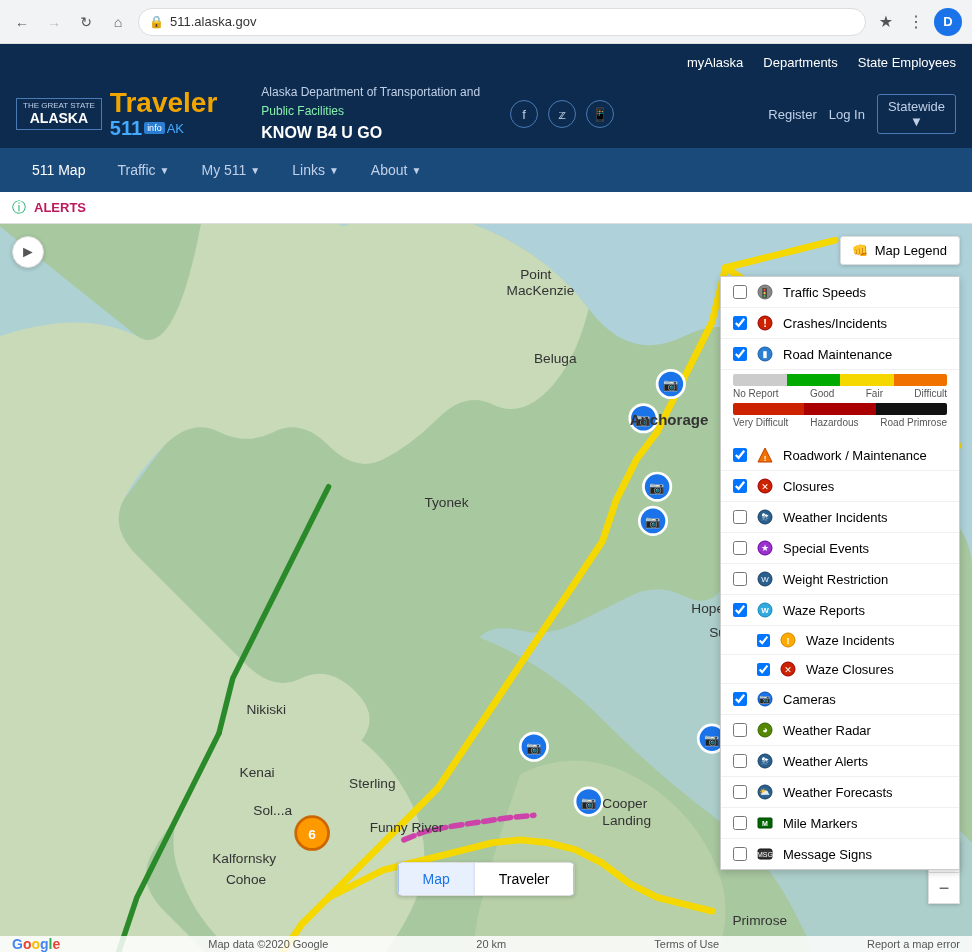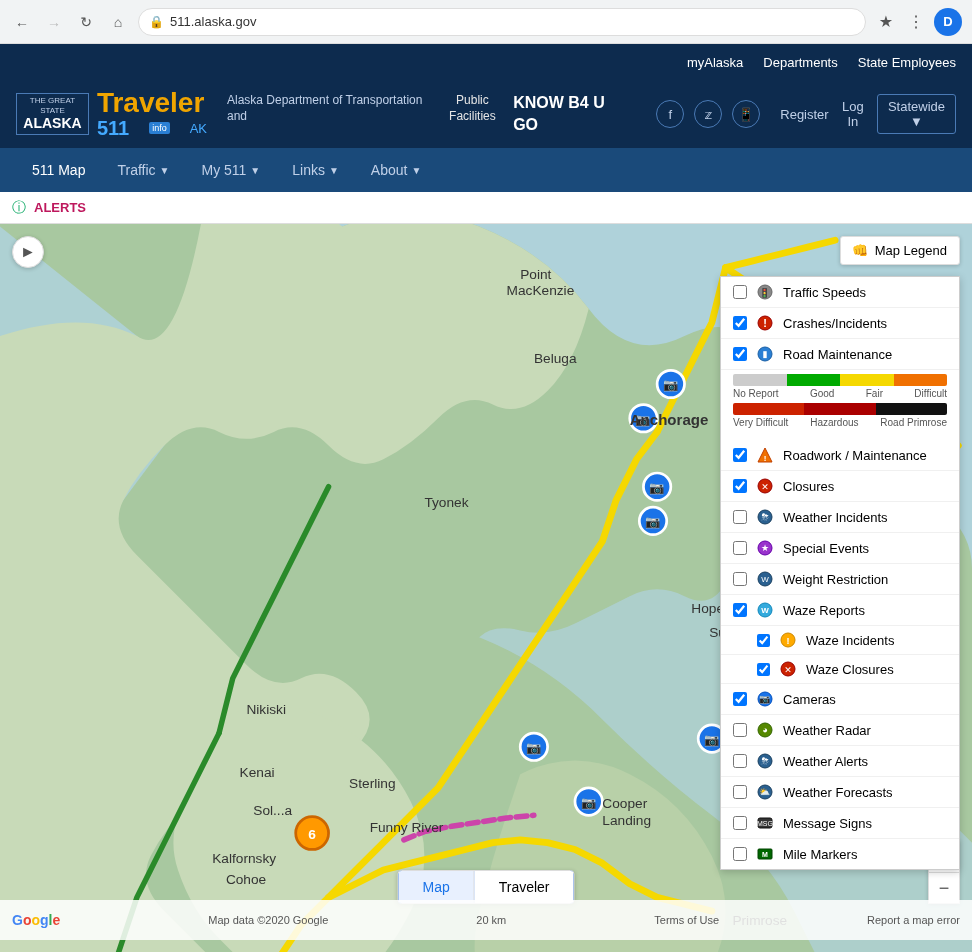--- a/index.html
+++ b/index.html
@@ -182,21 +182,21 @@
     }
     .bar-segment { flex: 1; }
 
     .legend-sub-item {
       display: flex; align-items: center; gap: 8px;
       padding: 4px 12px 4px 36px; border-bottom: 1px solid #f0f0f0;
     }
 
     
     .map-type-bar {
-      position: absolute; bottom: 48px; left: 50%; transform: translateX(-50%);
+      position: absolute; bottom: 56px; left: 50%; transform: translateX(-50%);
       background: #3b82f6; border-radius: 4px; overflow: hidden;
       border: 1px solid #ddd; display: flex; z-index: 10;
       box-shadow: 0 1px 4px rgba(0,0,0,0.2);
     }
     .map-type-btn {
       padding: 8px 24px; font-size: 14px; cursor: pointer; border: none; background: #fff;
     }
     .map-type-btn.active { background: #e8f0fe; color: #1a73e8; }
     .map-type-btn:first-child { border-right: 1px solid #ddd; }
 
@@ -208,21 +208,21 @@
     }
     .zoom-btn {
       width: 32px; height: 32px; background: #fff; border: 1px solid #ddd;
       display: flex; align-items: center; justify-content: center;
       font-size: 18px; cursor: pointer; color: #555;
     }
     .zoom-btn:first-child { border-bottom: none; }
 
     
     .map-footer {
-      position: absolute; bottom: 12px; left: 0; right: 0; height: 40px;
+      position: absolute; bottom: 0; left: 0; right: 0; height: 16px;
       display: flex; align-items: center; justify-content: space-between;
       padding: 2px 12px; background: rgba(255,255,255,0.85); font-size: 11px; color: #555;
       z-index: 10;
     }
     .map-footer a { color: #555; text-decoration: none; }
 
     
     .google-logo { font-size: 14px; font-weight: bold; }
     .google-logo span:nth-child(1) { color: #4285f4; }
     .google-logo span:nth-child(2) { color: #ea4335; }
@@ -265,33 +265,33 @@
   <div class="logo-area">
     <div class="alaska-badge">
       <div style="font-size:8px;">THE GREAT STATE</div>
       <div style="font-size:14px; font-weight:bold; color:#fff;">ALASKA</div>
     </div>
     <div class="traveler-logo">
       <div>
         <div class="traveler-text">
           <span style="color:#f0a500;">Traveler</span>
         </div>
-        <div style="display:flex; align-items:center; gap:20px;">
+        <div style="display:flex; align-items:center; gap:2px;">
           <span style="color:#4af; font-size:20px; font-weight:bold;">511</span>
           <span style="background:#2a7fd4; color:#fff; font-size:9px; padding:1px 3px; border-radius:2px;">info</span>
           <span style="color:#4af; font-size:13px;">AK</span>
         </div>
       </div>
     </div>
   </div>
 
   <div class="agency-info">
-    <div class="social-icons" style="display:flex; align-items:flex-start; gap:2px;">
+    <div class="social-icons" style="display:flex; flex-direction:column; align-items:flex-start; gap:2px;margin-left:24px;">
       <div style="color:#c0d0e8; font-size:12px;">Alaska Department of Transportation and</div>
-      <div style="color:#e5e5e5; font-size:12px;text-align:center;">Public Facilities</div>
+      <div style="color:#86efac; font-size:12px;text-align:center;">Public Facilities</div>
       <div style="color:#fff; font-size:16px; font-weight:bold;">KNOW B4 U GO</div>
     </div>
   </div>
 
   <div style="display:flex; gap:10px; margin-left:10px;">
     <div class="social-icon">f</div>
     <div class="social-icon">𝕫</div>
     <div class="social-icon">📱</div>
   </div>
 
@@ -641,39 +641,39 @@
         <div class="legend-icon">
           <svg width="16" height="16" viewBox="0 0 16 16">
             <circle cx="8" cy="8" r="7" fill="#2a6090" stroke="#1a4060" stroke-width="1"></circle>
             <text x="8" y="11" text-anchor="middle" fill="#fff" font-size="9">⛅</text>
           </svg>
         </div>
         <label for="cb-forecasts">Weather Forecasts</label>
       </div>
 
       <div class="legend-item">
+        <input type="checkbox" id="cb-miles" style="">
+        <div class="legend-icon">
+          <svg width="16" height="16" viewBox="0 0 16 16">
+            <rect x="1" y="3" width="14" height="10" rx="1" fill="#006600" stroke="#004400" stroke-width="1"></rect>
+            <text x="8" y="11" text-anchor="middle" fill="#fff" font-size="7" font-weight="bold">M</text>
+          </svg>
+        </div>
+        <label for="cb-miles">Mile Markers</label>
+      </div>
+
+      <div class="legend-item">
         <input type="checkbox" id="cb-signs" style="">
         <div class="legend-icon">
           <svg width="16" height="16" viewBox="0 0 16 16">
             <rect x="1" y="3" width="14" height="10" rx="2" fill="#333" stroke="#111" stroke-width="1"></rect>
             <text x="8" y="11" text-anchor="middle" fill="#fff" font-size="7">MSG</text>
           </svg>
         </div>
         <label for="cb-signs">Message Signs</label>
-      </div>
-
-      <div class="legend-item">
-        <input type="checkbox" id="cb-miles" style="">
-        <div class="legend-icon">
-          <svg width="16" height="16" viewBox="0 0 16 16">
-            <rect x="1" y="3" width="14" height="10" rx="1" fill="#006600" stroke="#004400" stroke-width="1"></rect>
-            <text x="8" y="11" text-anchor="middle" fill="#fff" font-size="7" font-weight="bold">M</text>
-          </svg>
-        </div>
-        <label for="cb-miles">Mile Markers</label>
       </div>
 
     </div>
 
     <div class="map-type-bar">
       <button class="map-type-btn active">Map</button>
       <button class="map-type-btn">Traveler</button>
     </div>
 
     <div class="zoom-controls">

